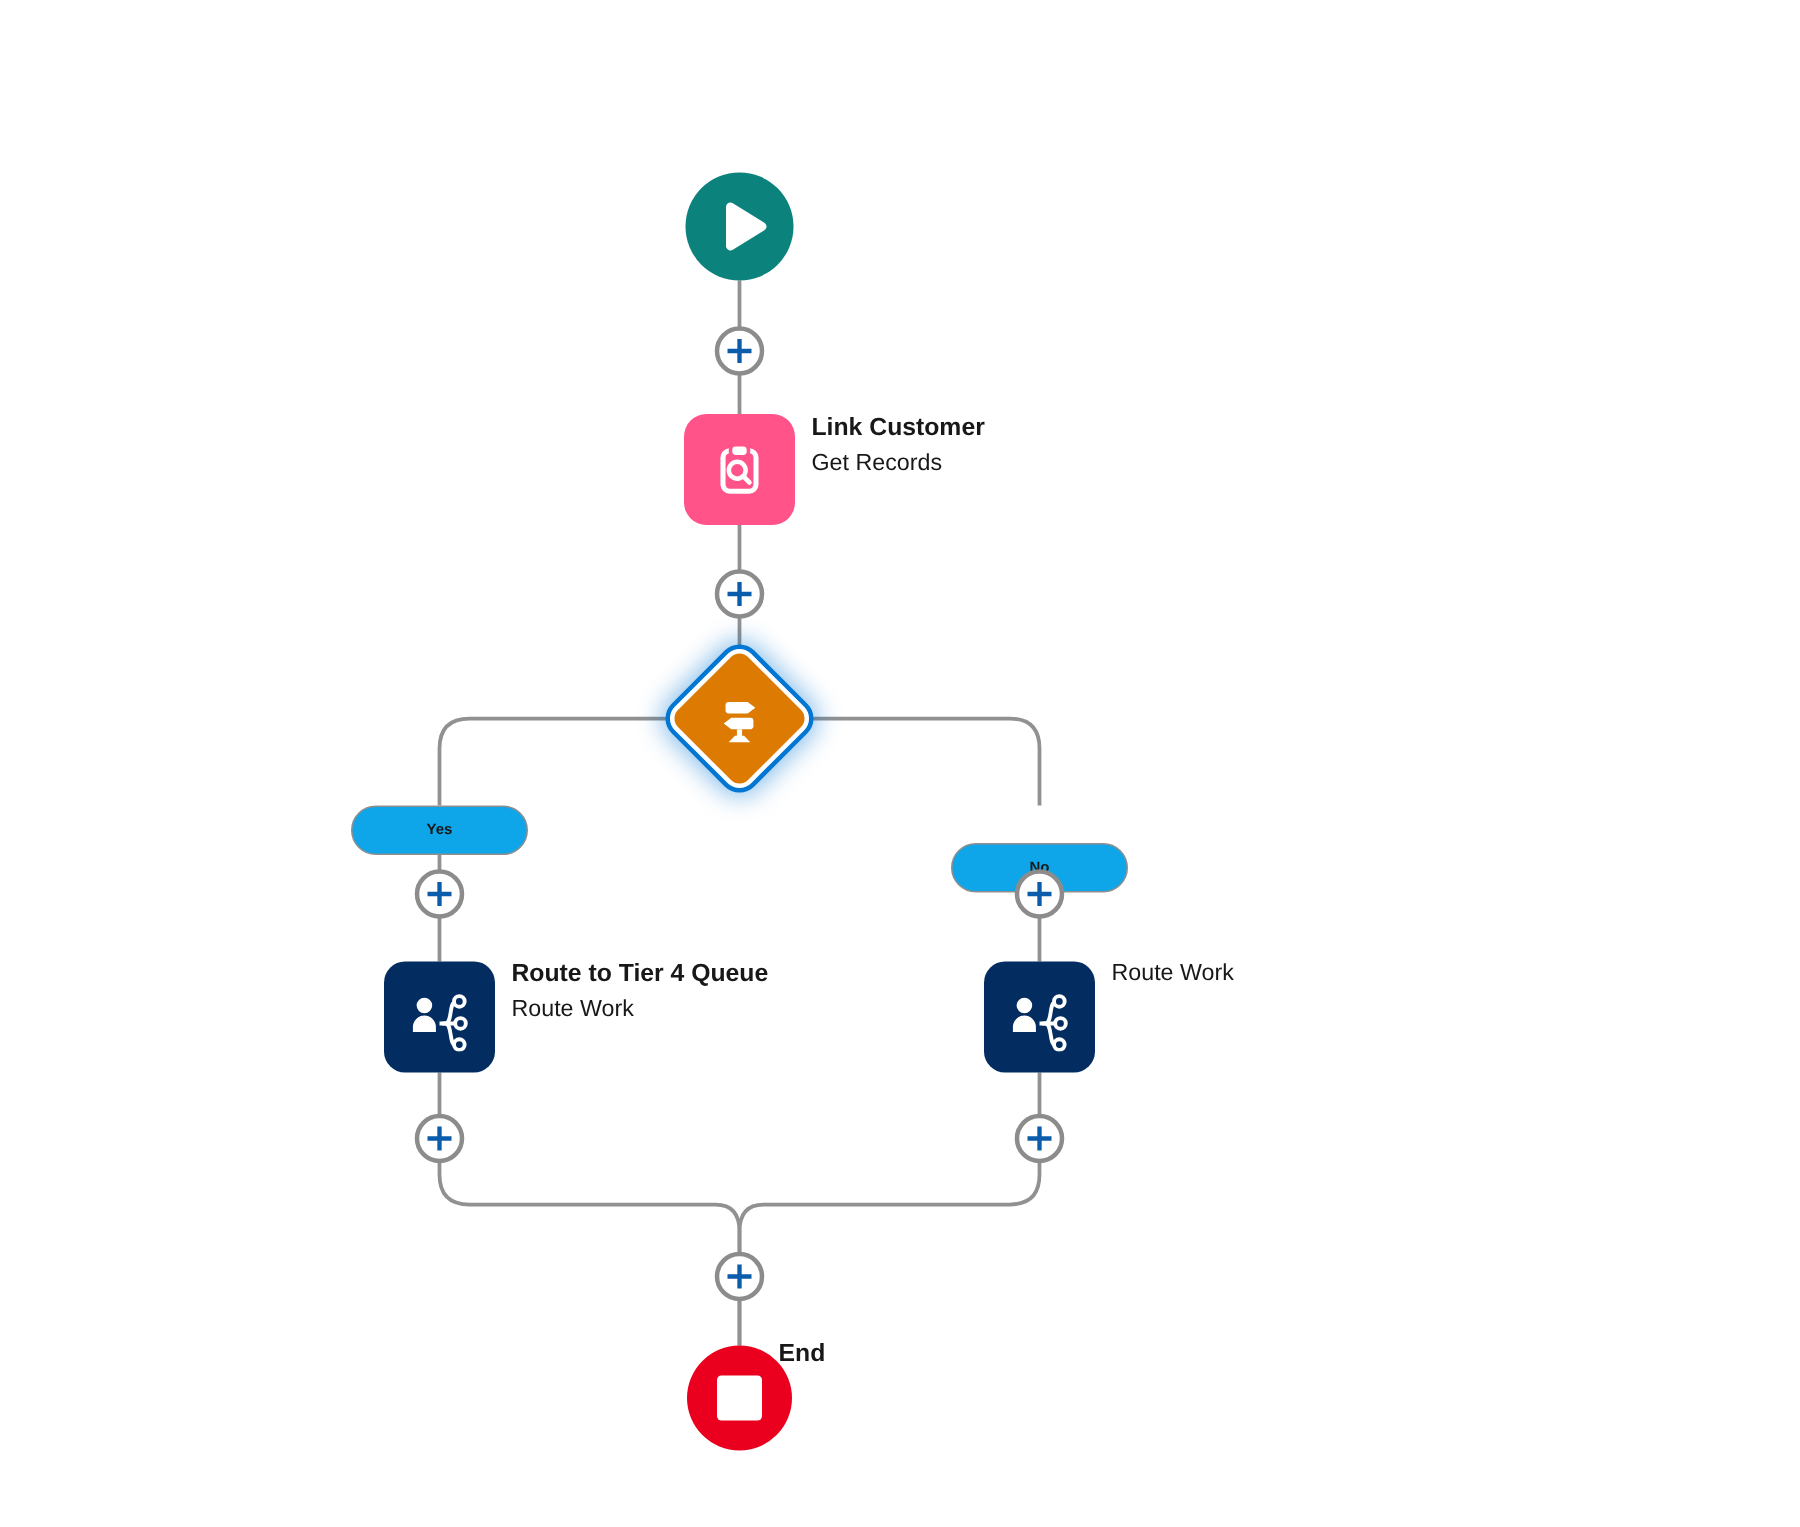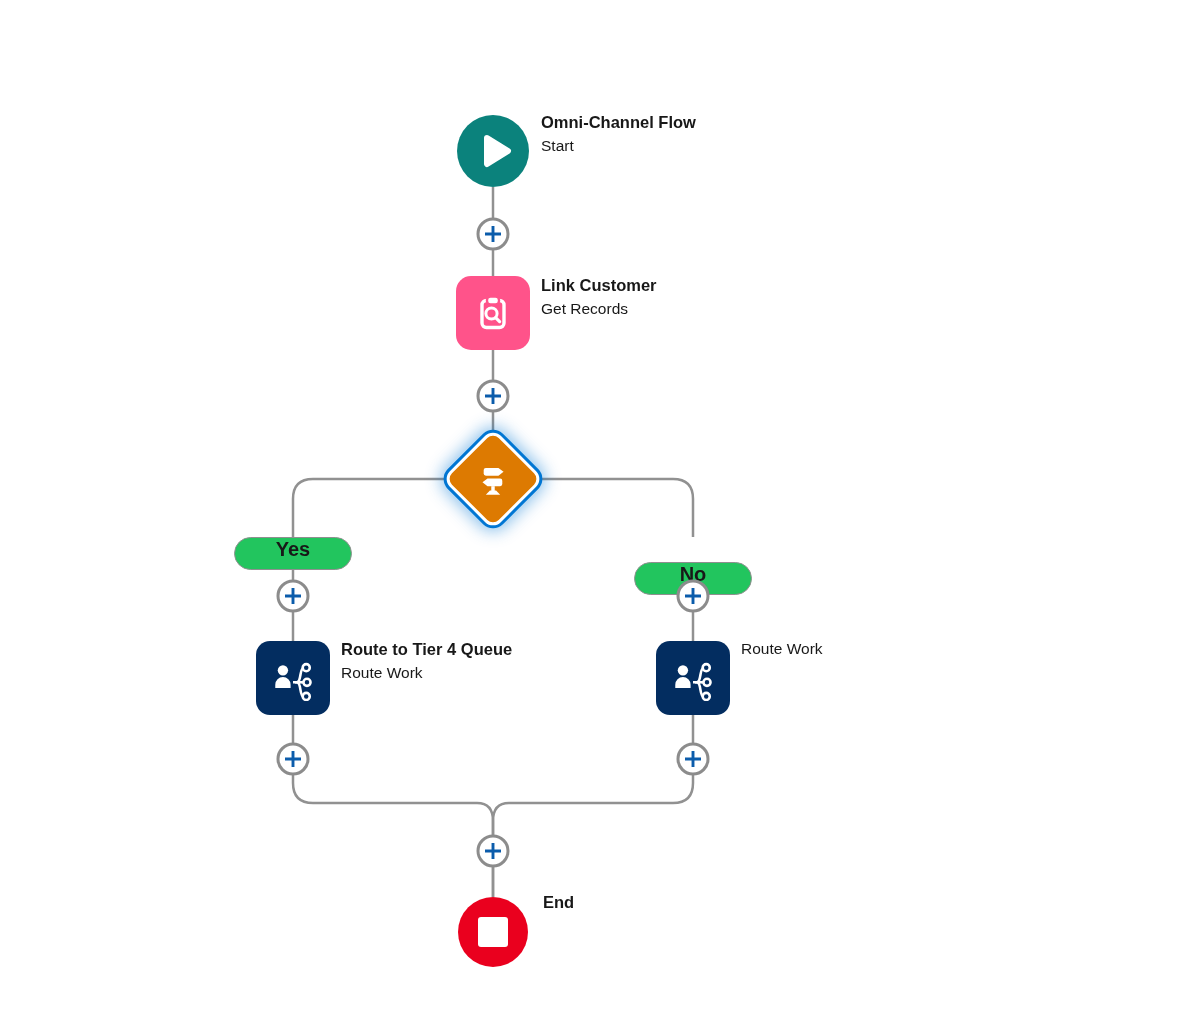--- a/index.html
+++ b/index.html
@@ -25,24 +25,24 @@
   .route-node.left  { left:256px; top:641px; }
   .route-node.right { left:656px; top:641px; }
   .end-node { left:458px; top:897px; width:70px; height:70px; border-radius:50%; background:var(--red); }
   .end-square { width:30px; height:30px; background:#ffffff; border-radius:3px; }
 
   .nlabel { position:absolute; white-space:nowrap; }
   .nlabel .t { font-size:16.5px; font-weight:700; color:var(--text-dark); line-height:24px; }
   .nlabel .s { font-size:15.5px; font-weight:400; color:var(--text-dark); line-height:23px; }
 
   .pill {
-    position:absolute; width:118px; height:33px; background:#22c55e;
+    position:absolute; width:118px; height:33px; background:#0ea5e9;
     border:1.5px solid var(--pill-border); border-radius:17px; box-sizing:border-box;
-    display:flex; align-items:flex-start; justify-content:center;
-    font-size:20px; font-weight:700; color:var(--text-dark);
+    display:flex; align-items:center; justify-content:center;
+    font-size:10px; font-weight:700; color:var(--text-dark);
   }
   .pill.yes { left:234px; top:537px; }
   .pill.no  { left:634px; top:562px; }
 
   .plus { position:absolute; width:34px; height:34px; padding:0; border:none; background:transparent; cursor:pointer; }
   .plus svg { display:block; }
 </style>
 </head>
 <body>
 
@@ -58,24 +58,20 @@
     <path d="M293 715 V783 Q293 803 313 803 H477 Q493 803 493 821 V897"></path>
     <path d="M693 715 V783 Q693 803 673 803 H509 Q493 803 493 821 V897"></path>
   </svg>
 
   <div class="node start-node">
     <span>
       <svg width="72" height="72" viewBox="0 0 72 72">
         <path d="M30 23 L51 36 L30 49 Z" fill="#ffffff" stroke="#ffffff" stroke-width="6" stroke-linejoin="round"></path>
       </svg>
     </span>
-  </div>
-  <div class="nlabel" style="left:541px; top:110px">
-    <div class="t">Omni-Channel Flow</div>
-    <div class="s">Start</div>
   </div>
 
   <div class="node get-records-node">
     <span>
       <svg width="48" height="48" viewBox="0 0 48 48">
         <rect x="13" y="11.5" width="22" height="27" rx="4.5" fill="none" stroke="#ffffff" stroke-width="3.4"></rect>
         <rect x="18" y="7.5" width="12" height="8" rx="3.5" fill="#ffffff" stroke="var(--pink)" stroke-width="2.4"></rect>
         <circle cx="22.5" cy="24.5" r="5.6" fill="none" stroke="#ffffff" stroke-width="3"></circle>
         <path d="M26.6 28.6 L30.6 32.6" stroke="#ffffff" stroke-width="3.2" stroke-linecap="round"></path>
       </svg>
@@ -137,21 +133,21 @@
       </svg>
     </span>
   </div>
   <div class="nlabel" style="left:741px; top:637px">
     <div class="s">Route Work</div>
   </div>
 
   <div class="node end-node">
     <span class="end-square"></span>
   </div>
-  <div class="nlabel" style="left:543px; top:890px">
+  <div class="nlabel" style="left:519px; top:890px">
     <div class="t">End</div>
   </div>
 
   <button class="plus" style="left:476px; top:217px" aria-label="Add Element">
     <span><svg width="34" height="34" viewBox="0 0 34 34">
           <circle cx="17" cy="17" r="15" fill="#ffffff" stroke="#8c8c8c" stroke-width="3"></circle>
           <path d="M17 9 V25 M9 17 H25" stroke="var(--plus-blue)" stroke-width="2.9"></path>
         </svg></span>
   </button>
   <button class="plus" style="left:476px; top:379px" aria-label="Add Element">

